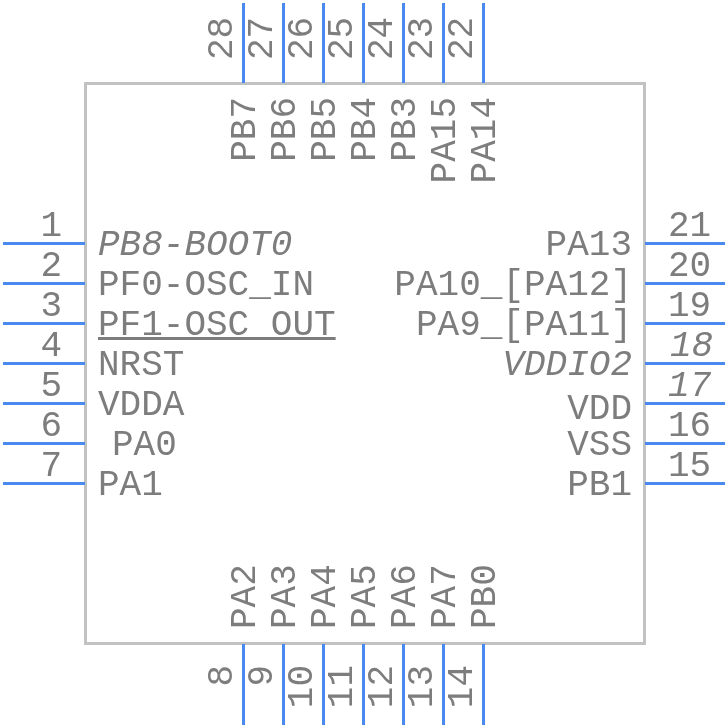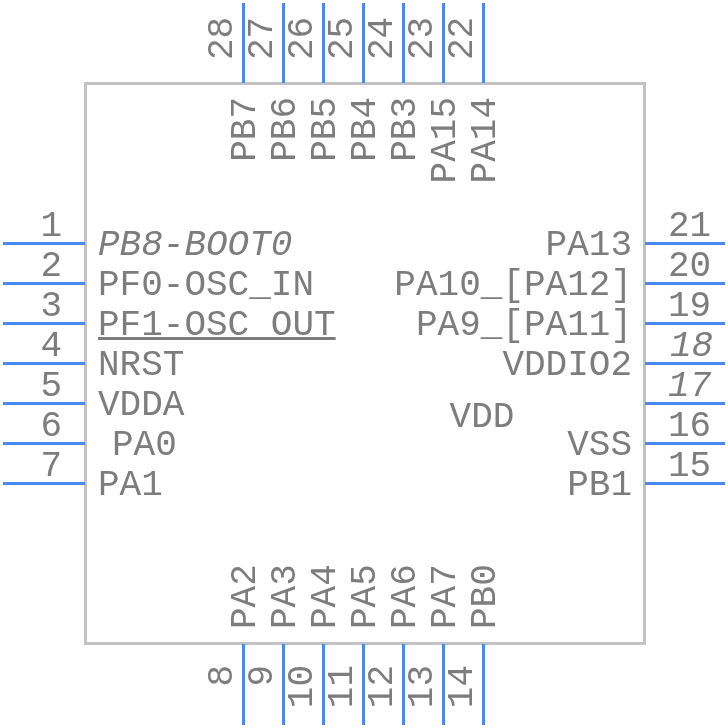--- a/index.html
+++ b/index.html
@@ -81,24 +81,24 @@
       <div class="txt ta-l" style="left: 668px; top: 209px; width: 60px; font-family: Liberation Mono, monospace;">21</div>
       <div class="txt ta-r" style="left: 332px; top: 228px; width: 300px;">PA13</div>
       <div class="pin-line-h" style="left: 645px; top: 281.5px; width: 80px;"></div>
       <div class="txt ta-l" style="left: 668px; top: 249px; width: 60px;">20</div>
       <div class="txt ta-r" style="left: 332px; top: 268px; width: 300px;">PA10_[PA12]</div>
       <div class="pin-line-h" style="left: 645px; top: 321.5px; width: 80px;"></div>
       <div class="txt ta-l" style="left: 668px; top: 289px; width: 60px;">19</div>
       <div class="txt ta-r" style="left: 332px; top: 308px; width: 300px;">PA9_[PA11]</div>
       <div class="pin-line-h" style="left: 645px; top: 361.5px; width: 80px;"></div>
       <div class="txt ta-l" style="left: 670px; top: 329px; width: 60px; font-style: italic;">18</div>
-      <div class="txt ta-r" style="left: 332px; top: 348px; width: 300px;">VDDIO2</div>
+      <div class="txt ta-r" style="left: 332px; top: 348px; width: 300px; font-style: italic;">VDDIO2</div>
       <div class="pin-line-h" style="left: 645px; top: 401.5px; width: 80px;"></div>
       <div class="txt ta-l" style="left: 668px; top: 369px; width: 60px; font-style: italic;">17</div>
-      <div class="txt ta-r" style="left: 332px; top: 400px; width: 300px; text-align: center;">VDD</div>
+      <div class="txt ta-r" style="left: 332px; top: 392px; width: 300px;">VDD</div>
       <div class="pin-line-h" style="left: 645px; top: 441.5px; width: 80px;"></div>
       <div class="txt ta-l" style="left: 668px; top: 409px; width: 60px;">16</div>
       <div class="txt ta-r" style="left: 332px; top: 428px; width: 300px;">VSS</div>
       <div class="pin-line-h" style="left: 645px; top: 481.5px; width: 80px;"></div>
       <div class="txt ta-l" style="left: 668px; top: 449px; width: 60px;">15</div>
       <div class="txt ta-r" style="left: 332px; top: 468px; width: 300px;">PB1</div>
       <div class="pin-line-v" style="left: 241.5px; top: 3px; height: 80px;"></div>
       <div class="txt rot ta-l" style="left: 241px; top: 24px; width: 70px;">28</div>
       <div class="txt rot ta-r" style="left: 264px; top: 291px; width: 230px;">PB7</div>
       <div class="pin-line-v" style="left: 281.5px; top: 3px; height: 80px;"></div>

